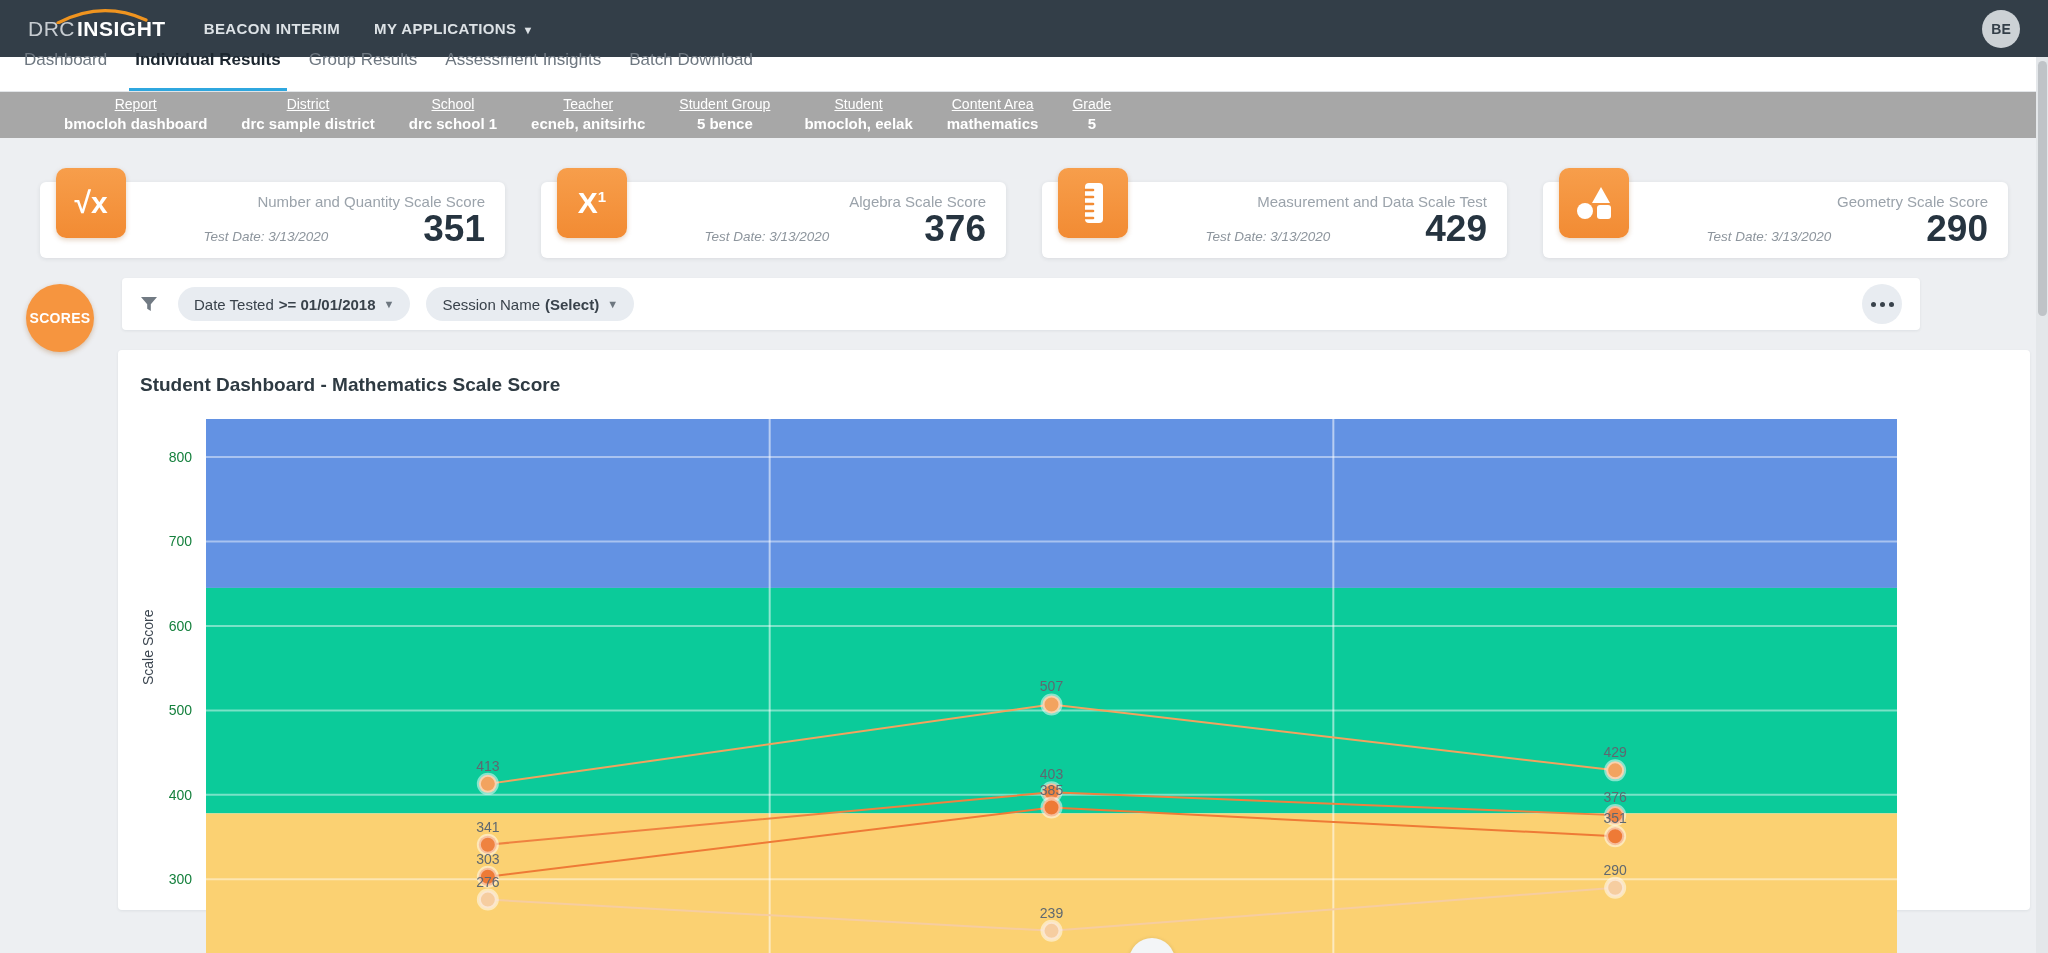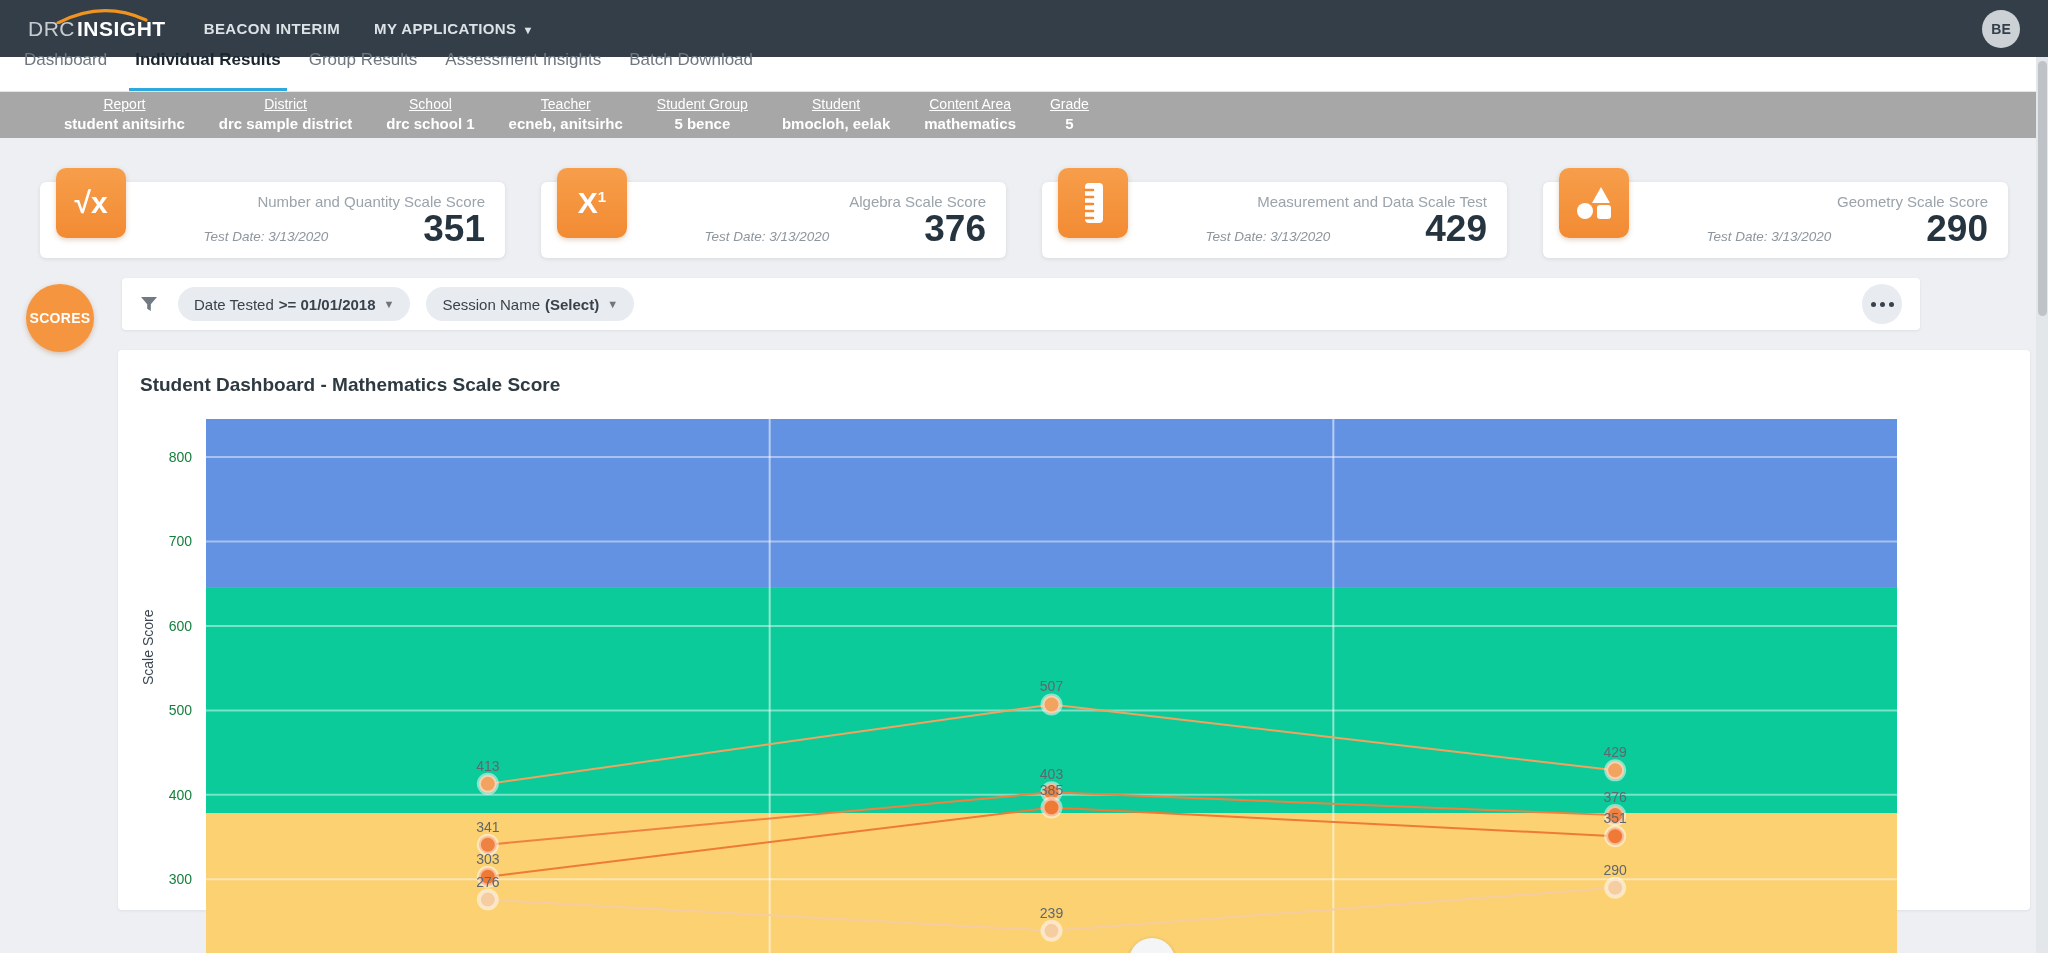--- a/index.html
+++ b/index.html
@@ -102,21 +102,21 @@
   <span class="tab">Dashboard</span>
   <span class="tab active">Individual Results</span>
   <span class="tab">Group Results</span>
   <span class="tab">Assessment Insights</span>
   <span class="tab">Batch Download</span>
 </nav>
 
 <div class="crumbs">
   <div class="crumb">
     <span class="crumb-label">Report</span>
-    <span class="crumb-value">student anitsirhc</span>
+    <span class="crumb-value">bmocloh dashboard</span>
   </div>
   <div class="crumb">
     <span class="crumb-label">District</span>
     <span class="crumb-value">drc sample district</span>
   </div>
   <div class="crumb">
     <span class="crumb-label">School</span>
     <span class="crumb-value">drc school 1</span>
   </div>
   <div class="crumb">

